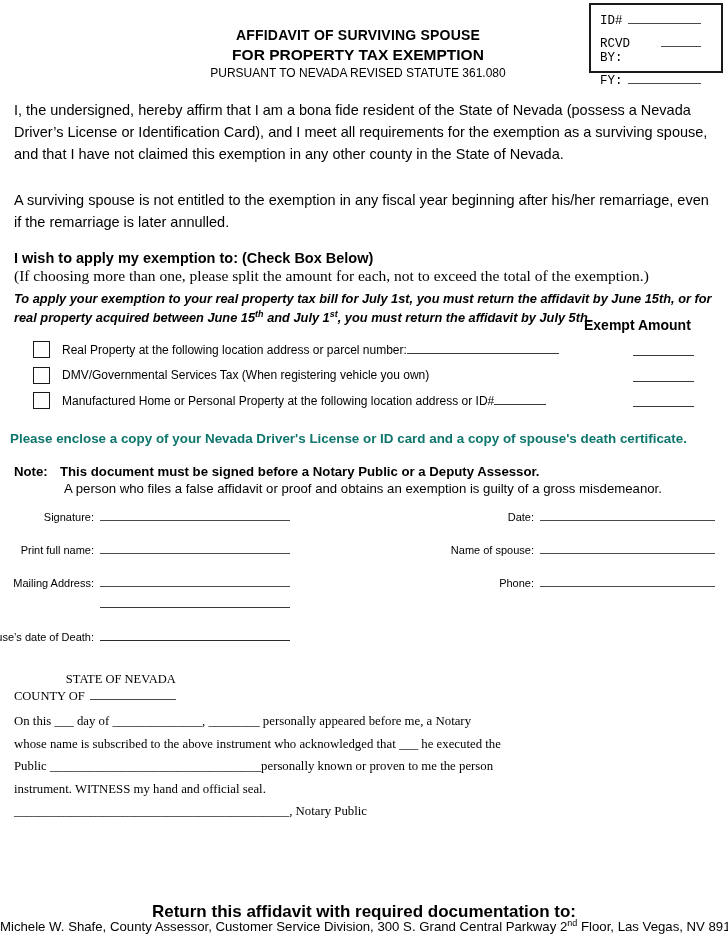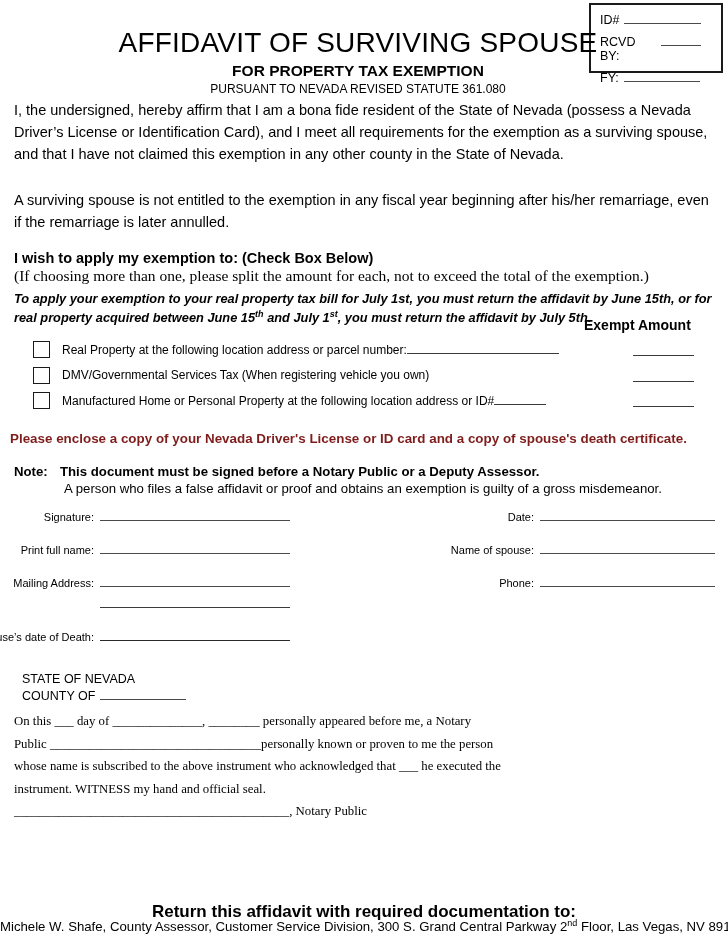--- a/index.html
+++ b/index.html
@@ -3,54 +3,54 @@
 <meta charset="utf-8">
 <style>
   html,body{margin:0;padding:0;background:#fff;}
   .page{
     position:relative; width:728px; height:941px; background:#ffffff;
     font-family:"Liberation Sans",sans-serif; color:#000; overflow:hidden;
   }
   .abs{position:absolute;}
   
   .idbox{left:589px; top:3px; width:134px; height:70px; border:2px solid #1a1a1a;
-         font-family:Liberation Sans, sans-serif; font-size:12.5px; padding:6px 20px 0 9px; box-sizing:border-box;}
+         font-family:Liberation Mono, monospace; font-size:12.5px; padding:6px 20px 0 9px; box-sizing:border-box;}
   .idbox .row{display:flex; align-items:baseline; margin-bottom:6px; gap:5px;}
   .fline{display:inline-block; border-bottom:1.4px solid #4a4a4a; height:12px;}
   
   .titleblock{left:0; top:27px; width:716px; text-align:center;}
-  .t1{font-size:28px; font-weight:normal; letter-spacing:.2px;}
+  .t1{font-size:14px; font-weight:bold; letter-spacing:.2px;}
   .t2{font-size:15.5px; font-weight:bold; margin-top:3px;}
   .t3{font-size:12px; margin-top:2px;}
   
   .para{left:14px; width:700px; font-size:14.5px; line-height:22px;}
   .applyhead{left:14px; top:250px; font-size:14.5px; font-weight:bold;}
   .serifline{left:14px; top:267px; font-family:"Liberation Serif",serif; font-size:15.5px;}
   .italnote{left:14px; top:291px; width:706px; font-size:12.8px; font-weight:bold; font-style:italic; line-height:15.5px;}
   .italnote sup{font-size:9px;}
   .exemptlbl{left:584px; top:317px; font-size:14px; font-weight:bold;}
   
   .cbrow{left:0; top:0; width:728px; height:22px;}
   .cbox{position:absolute; left:33px; top:0; width:15px; height:15px; border:1.7px solid #1a1a1a; background:#fff;}
   .cbtext{position:absolute; left:62px; top:1px; font-size:12px; white-space:nowrap; display:flex; align-items:baseline;}
   .inlineblank{display:inline-block; border-bottom:1.4px solid #3a3a3a; height:11px;}
   .amtblank{position:absolute; left:633px; top:3px; width:61px; height:11px; border-bottom:1.4px solid #3a3a3a;}
   
-  .rednote{left:10px; top:431px; width:712px; font-size:13.4px; font-weight:bold; color:#7f1d1d;}
+  .rednote{left:10px; top:431px; width:712px; font-size:13.4px; font-weight:bold; color:#0f766e;}
   .notelabel{left:14px; top:464px; font-size:13.2px; font-weight:bold;}
   .notebold{left:60px; top:464px; font-size:13.2px; font-weight:bold;}
   .notesub{left:64px; top:481px; font-size:13.2px;}
   
   .sigrow-l{position:absolute; left:0; width:290px; display:flex; justify-content:flex-end; align-items:baseline; gap:6px;}
   .sigrow-r{position:absolute; left:400px; width:315px; display:flex; justify-content:flex-end; align-items:baseline; gap:6px;}
   .siglabel{font-size:11px; white-space:nowrap;}
   .sigline-l{width:190px; height:12px; border-bottom:1.4px solid #4a4a4a; flex:0 0 auto;}
   .sigline-r{width:175px; height:12px; border-bottom:1.4px solid #4a4a4a; flex:0 0 auto;}
   
-  .stateblock{left:22px; top:672px; font-family:Liberation Sans, sans-serif; font-size:12.5px; line-height:15px;}
+  .stateblock{left:14px; top:672px; font-family:Liberation Serif, serif; font-size:12.5px; line-height:15px;text-align:right;}
   .notary{left:14px; top:710px; width:560px; font-family:"Liberation Serif",serif; font-size:12.8px; line-height:22.5px; white-space:nowrap;}
   
   .footbold{left:0; top:902px; width:728px; text-align:center; font-size:17px; font-weight:bold;}
   .footaddr{left:0; top:918px; width:728px; text-align:center; font-size:13.2px; white-space:nowrap;}
   .footaddr sup{font-size:9px;}
 </style>
 </head>
 <body>
 
 <div class="page">
@@ -151,22 +151,22 @@
   <div class="abs stateblock">
     <div>STATE OF NEVADA</div>
     <div style="display:flex; align-items:baseline; gap:5px;">
       <span>COUNTY OF</span>
       <span class="fline" style="width:86px"></span>
     </div>
   </div>
 
   <div class="abs notary">
     <div>On this ___ day of ______________, ________  personally appeared before me, a Notary</div>
+    <div>whose name is subscribed to the above instrument who acknowledged that ___ he executed the</div>
     <div>Public _________________________________personally known or proven to me the person</div>
-    <div>whose name is subscribed to the above instrument who acknowledged that ___ he executed the</div>
     <div>instrument.   WITNESS my hand and official seal.</div>
     <div>___________________________________________, Notary Public</div>
   </div>
 
   <div class="abs footbold">Return this affidavit with required documentation to:</div>
   <div class="abs footaddr"><span>Michele W. Shafe, County Assessor, Customer Service Division, 300 S. Grand Central Parkway 2</span><sup>nd</sup><span> Floor, Las Vegas, NV  89155-1403</span></div>
 
 </div>
 
 </body></html>

